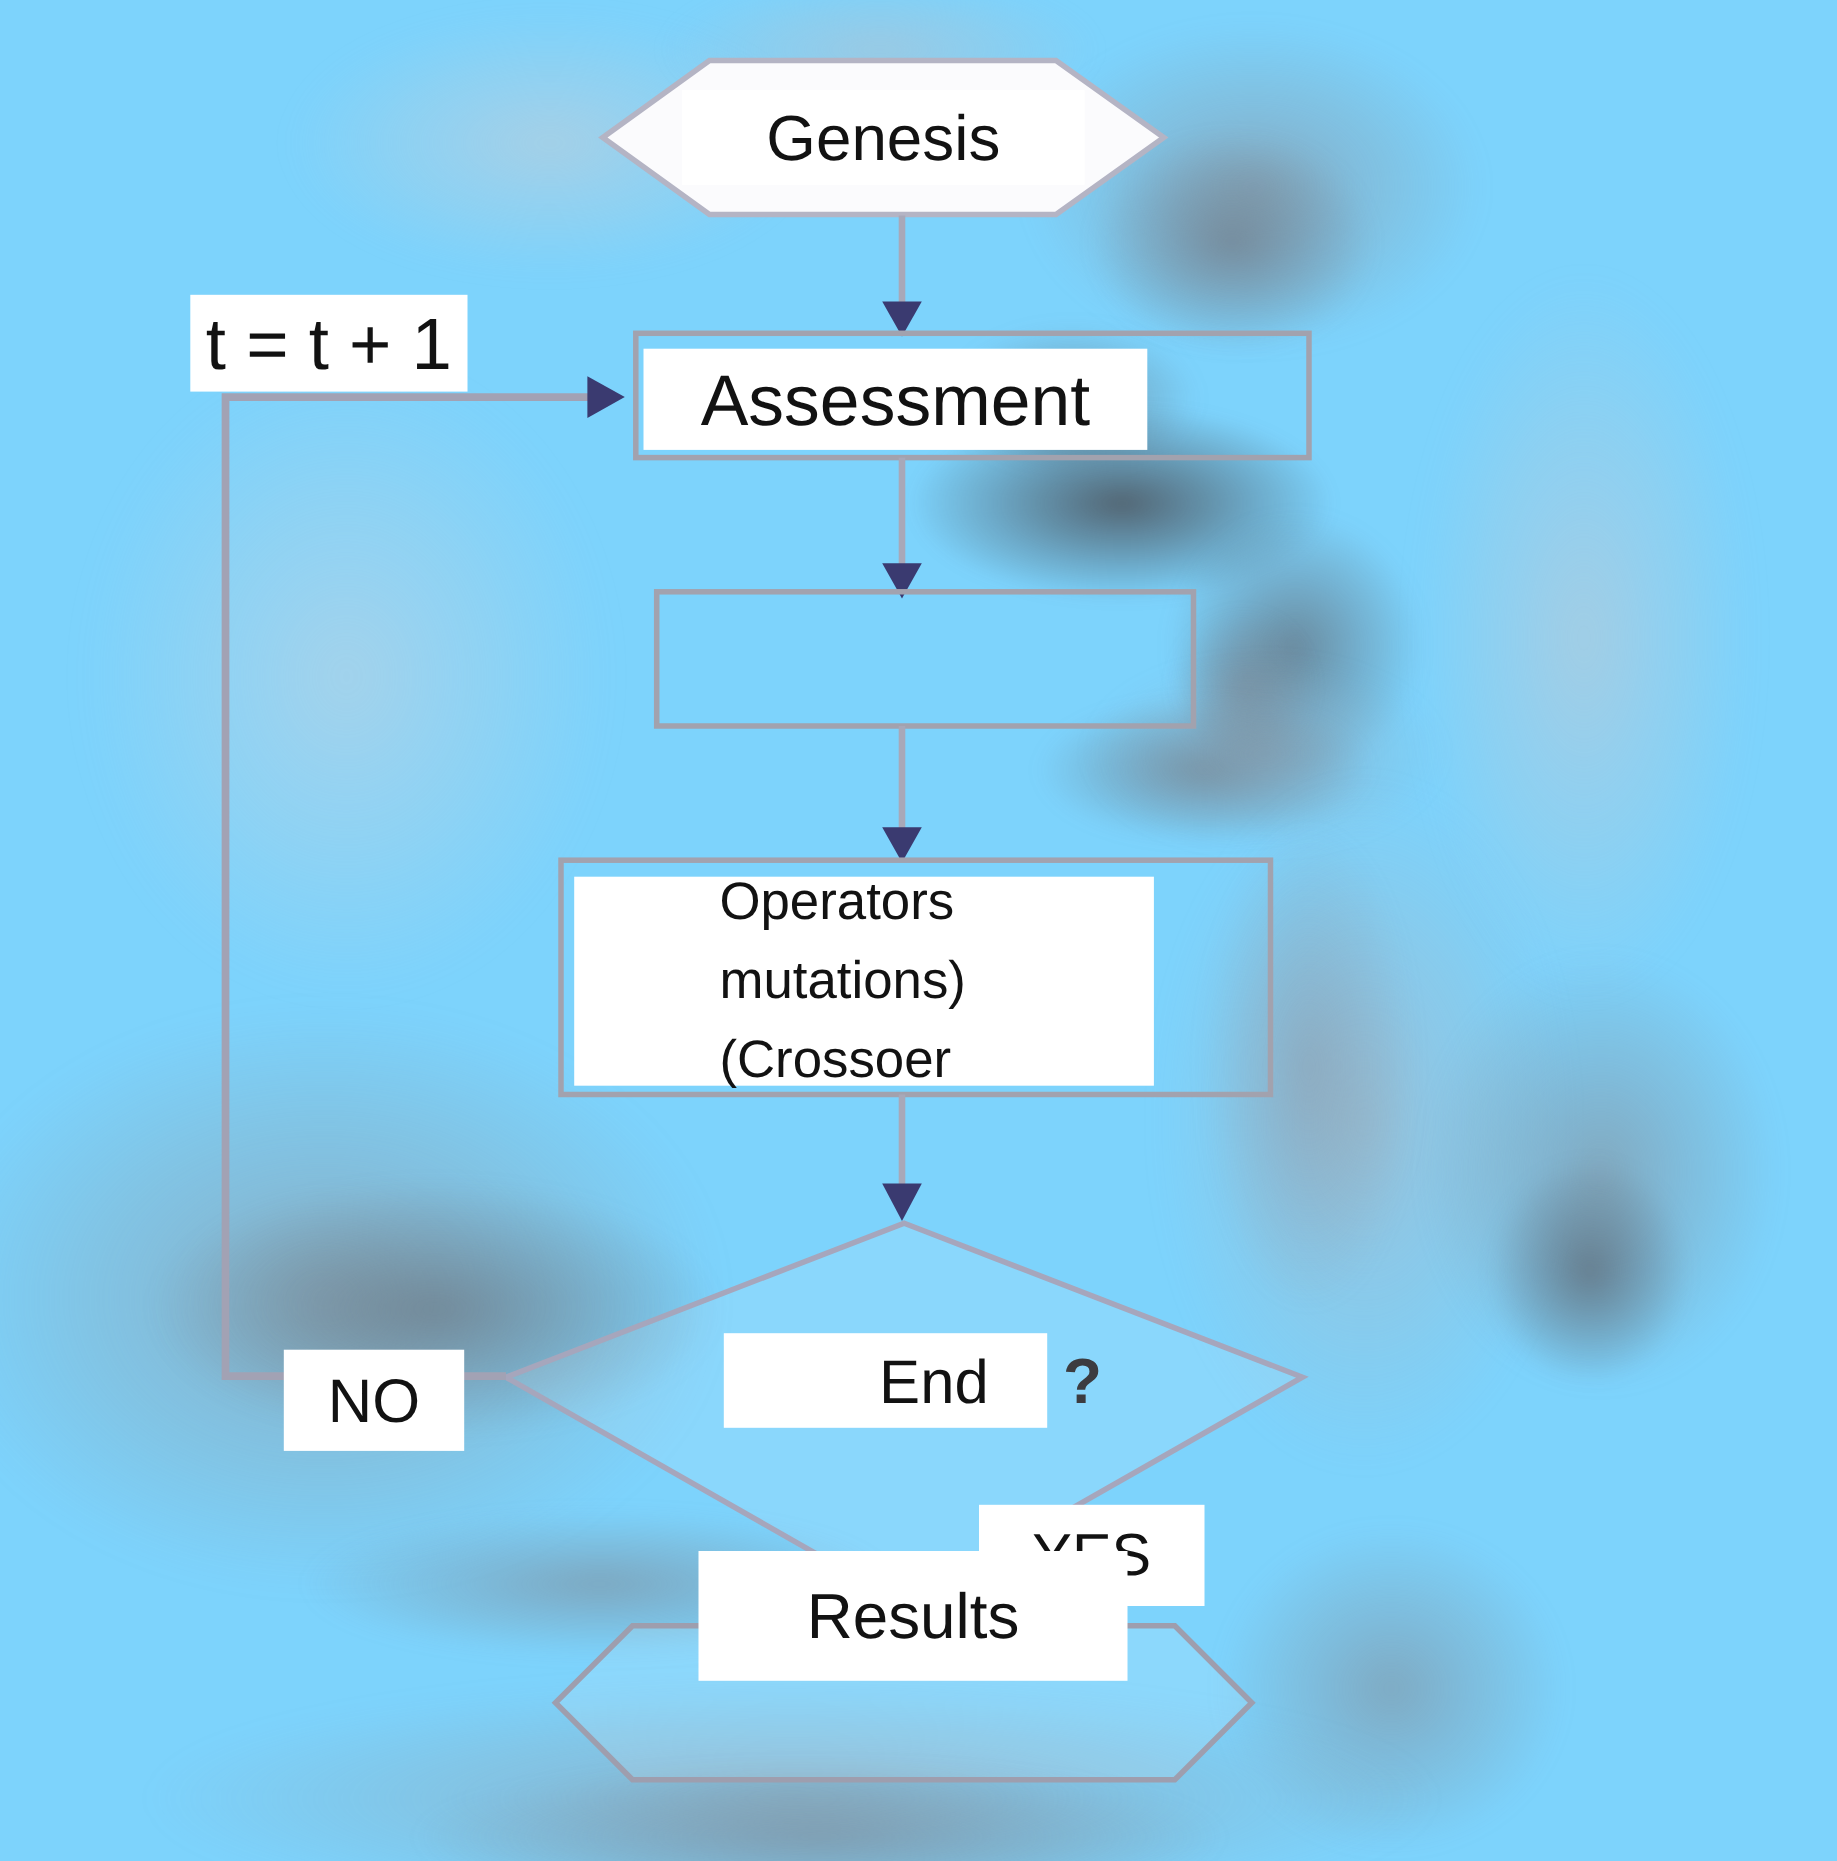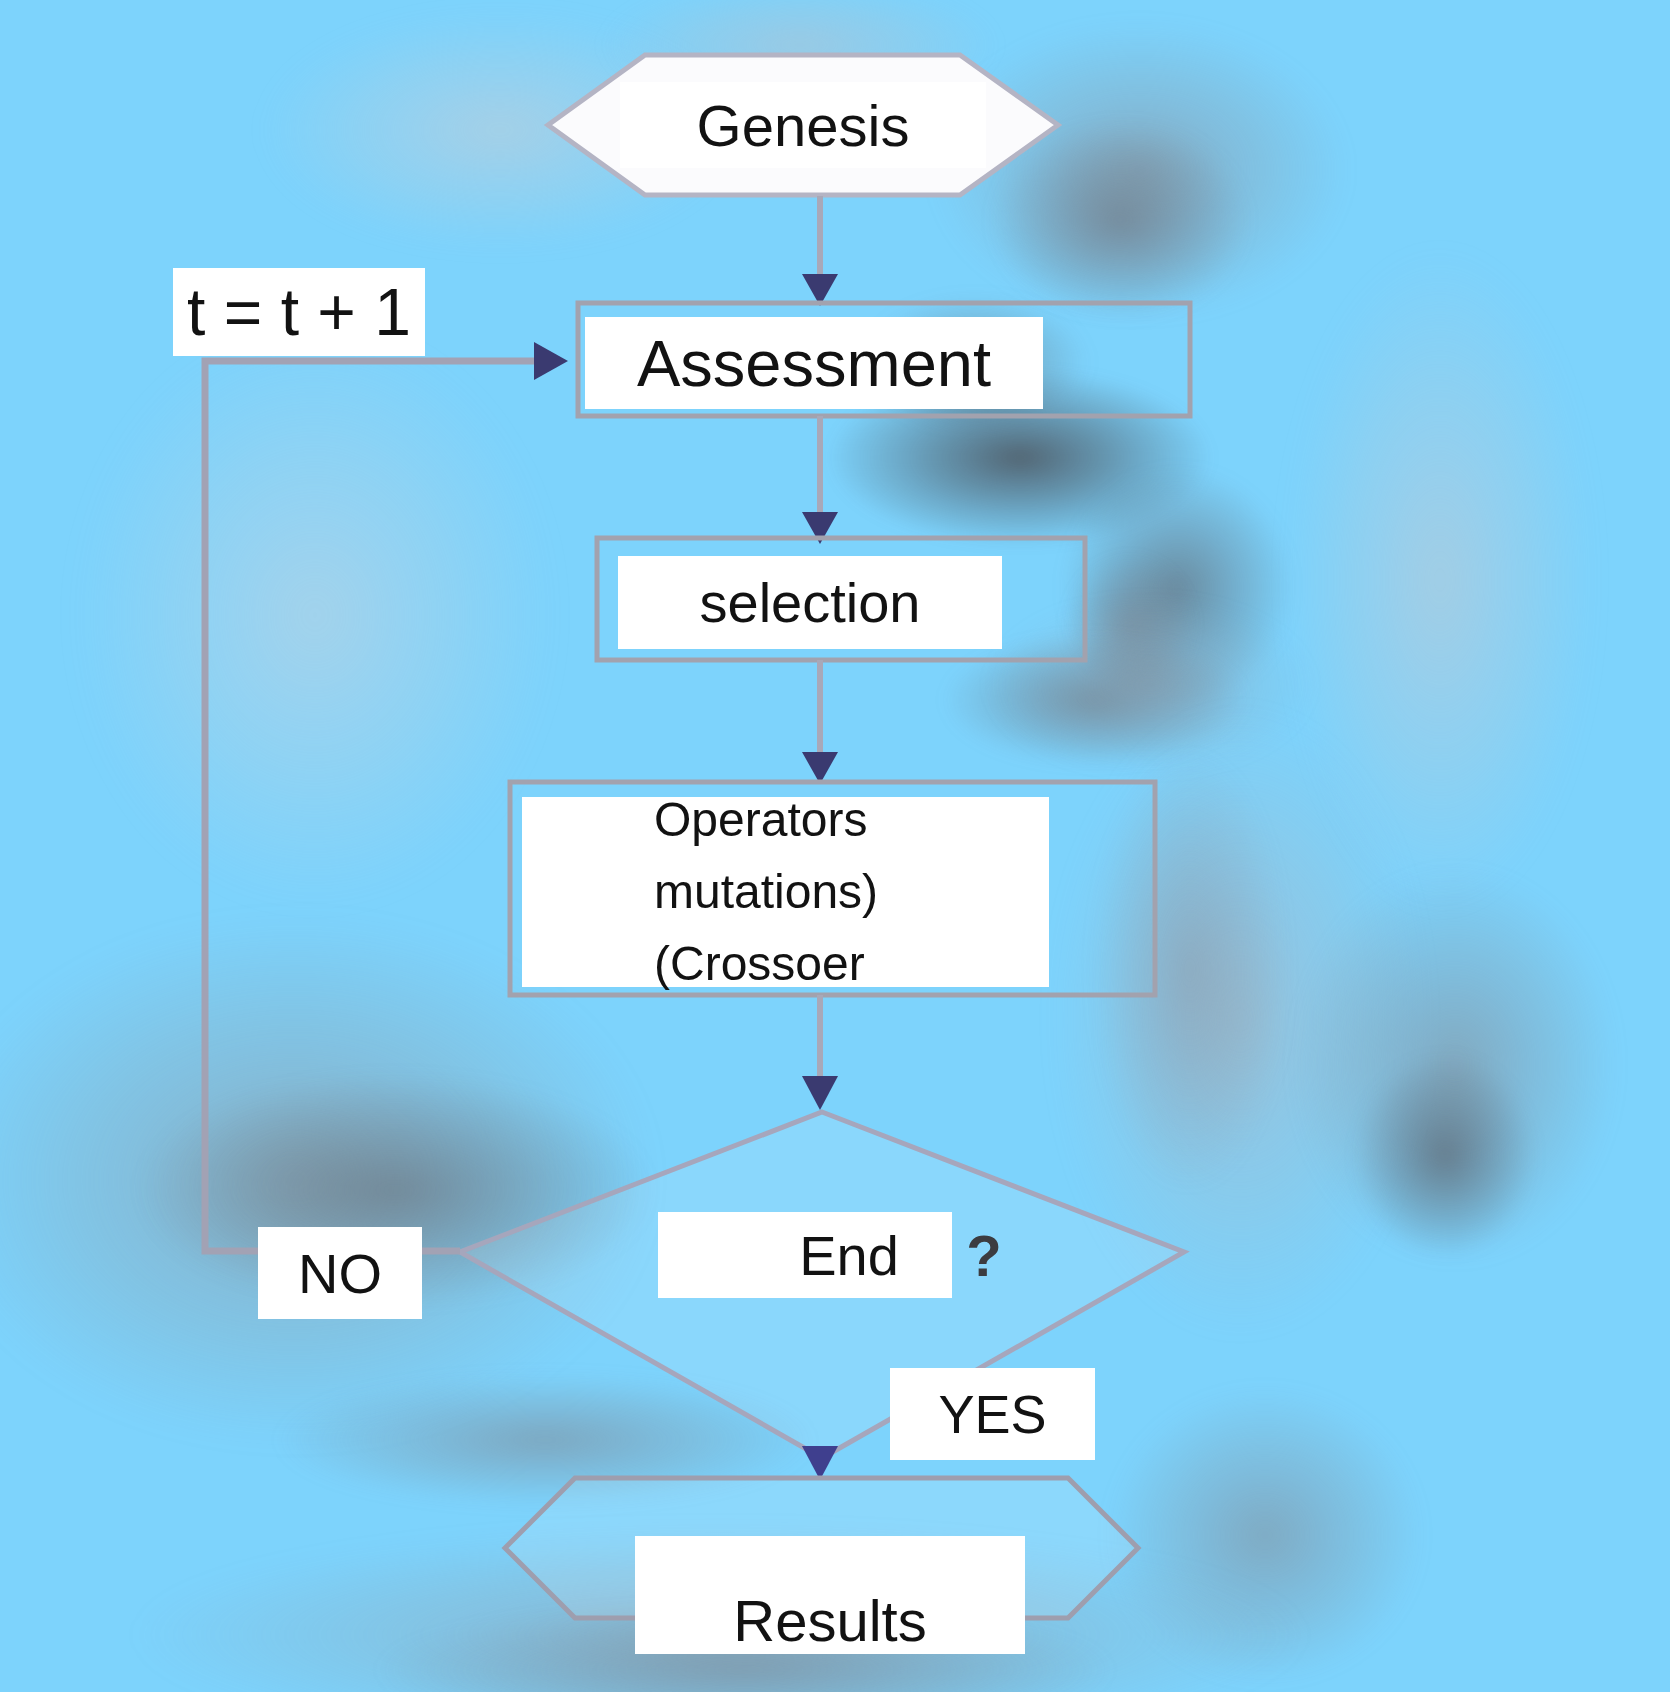--- a/index.html
+++ b/index.html
@@ -58,21 +58,21 @@
   .lbl-t          { left: 173px;  top: 268px;  width: 252px; height: 88px;  font-size: 66px; }
   .lbl-selection  { left: 618px;  top: 556px;  width: 384px; height: 93px;  font-size: 56px; }
   .lbl-operators  { left: 522px;  top: 797px;  width: 527px; height: 190px; font-size: 48px;
                     flex-direction: column; align-items: flex-start; justify-content: center;
                     padding-left: 132px; line-height: 72px; }
   .lbl-end        { left: 658px;  top: 1212px; width: 294px; height: 86px;  font-size: 56px; padding-left: 88px; }
   .lbl-q          { left: 952px;  top: 1213px; width: 64px;  height: 84px;  font-size: 58px; font-weight: 700;
                     background: transparent; color: #3c3c40; }
   .lbl-no         { left: 258px;  top: 1227px; width: 164px; height: 92px;  font-size: 56px; }
   .lbl-yes        { left: 890px;  top: 1368px; width: 205px; height: 92px;  font-size: 54px; align-items: center; }
-  .lbl-results    { left: 635px;  top: 1536px; width: 390px; height: 118px; font-size: 58px; align-items: flex-end; }
+  .lbl-results    { left: 635px;  top: 1410px; width: 390px; height: 118px; font-size: 58px; }
 </style>
 </head>
 <body>
 
 <div class="canvas">
 
   <div class="bg">
     <div class="blob b-topcenter"></div>
     <div class="blob b-tophead"></div>
     <div class="blob b-hair-top"></div>
@@ -134,23 +134,20 @@
   </div>
 
   <div class="lbl lbl-t">
     <span>t = t + 1</span>
   </div>
 
   <div class="lbl lbl-assessment">
     <span>Assessment</span>
   </div>
 
-  <div class="lbl lbl-selection">
-    <span>selection</span>
-  </div>
 
   <div class="lbl lbl-operators">
     <span>Operators</span>
     <span>mutations)</span>
     <span>(Crossoer</span>
   </div>
 
   <div class="lbl lbl-end">
     <span>End</span>
   </div>

